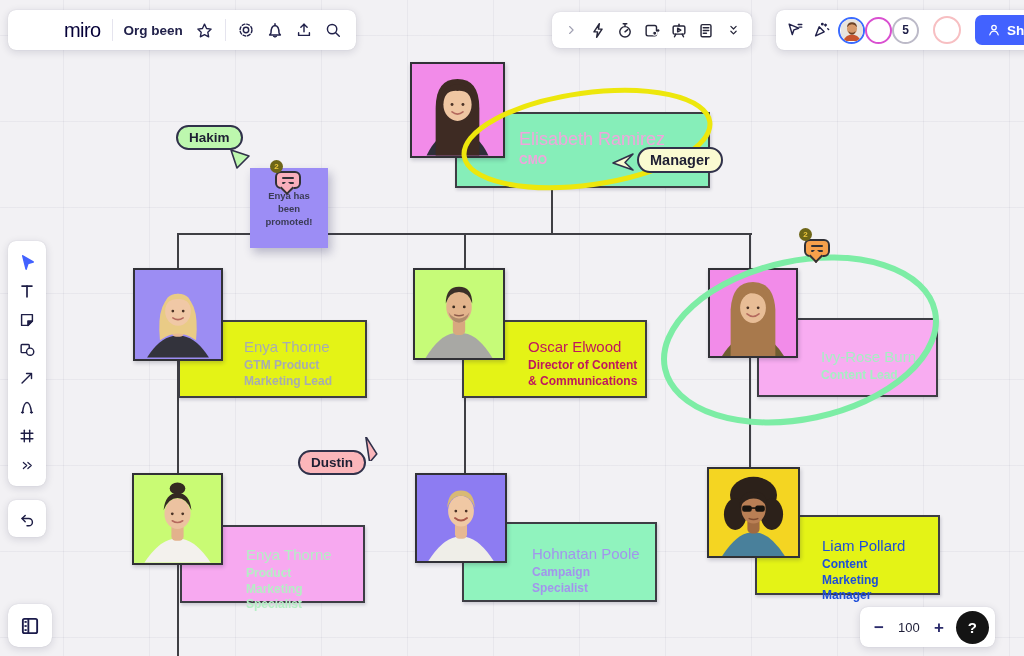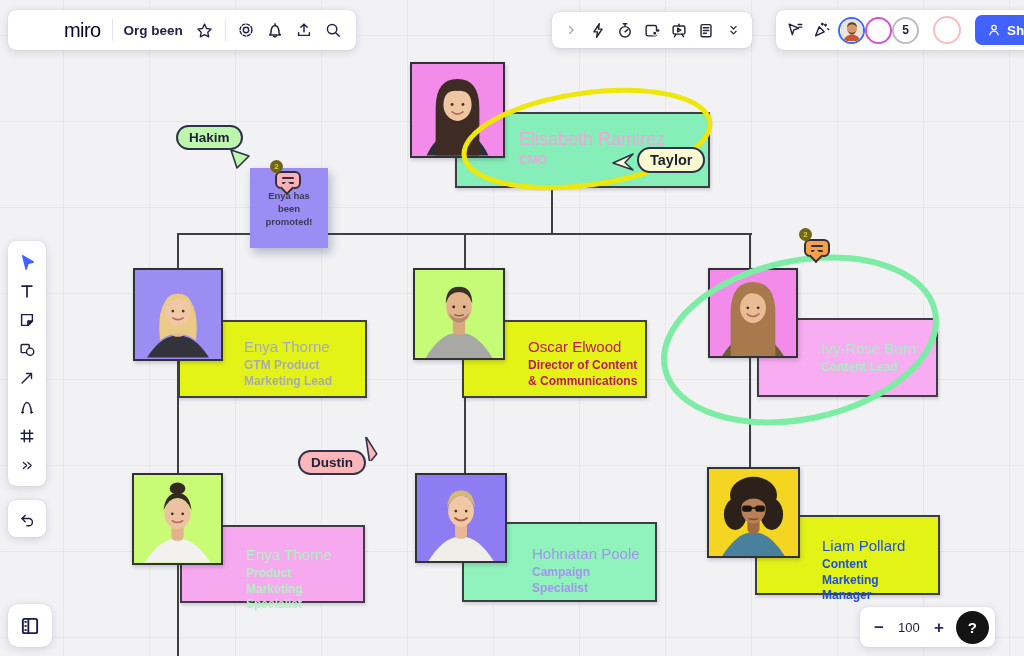--- a/index.html
+++ b/index.html
@@ -65,21 +65,21 @@
   .nm{font-size:15px;font-weight:400;}
   .tt{font-size:12px;margin-top:3px;line-height:1.3;max-width:112px;font-weight:600;}
   .c1-plate{left:455px;top:112px;width:255px;height:76px;padding:15px 0 0 62px;}
   .c1-plate .nm{font-size:18px;}
   .c1-photo{left:410px;top:62px;width:95px;height:96px;}
   .c2-plate{left:178px;top:320px;width:189px;height:78px;padding:16px 0 0 64px;}
   .c2-plate .tt{max-width:96px;}
   .c2-photo{left:133px;top:268px;width:90px;height:93px;}
   .c3-plate{left:462px;top:320px;width:185px;height:78px;padding:16px 0 0 64px;}
   .c3-photo{left:413px;top:268px;width:92px;height:92px;}
-  .c4-plate{left:757px;top:318px;width:181px;height:79px;padding:20px 0 0 62px;}
+  .c4-plate{left:757px;top:318px;width:181px;height:79px;padding:28px 0 0 62px;}
   .c4-photo{left:708px;top:268px;width:90px;height:90px;}
   .c5-plate{left:180px;top:525px;width:185px;height:78px;padding:19px 0 0 64px;}
   .c5-plate .tt{max-width:100px;}
   .c5-photo{left:132px;top:473px;width:91px;height:92px;}
   .c6-plate{left:462px;top:522px;width:195px;height:80px;padding:21px 0 0 68px;}
   .c6-photo{left:415px;top:473px;width:92px;height:90px;}
   .c7-plate{left:755px;top:515px;width:185px;height:80px;padding:20px 0 0 65px;}
   .c7-plate .tt{max-width:104px;}
   .c7-photo{left:707px;top:467px;width:93px;height:91px;}
   .sticky{
@@ -297,21 +297,21 @@
   <div class="cursor-label" style="left:176px;top:125px;">
     <span class="pill" style="background: rgb(189, 247, 174);">Hakim</span>
     <svg class="cursor-arrow" width="24" height="24" style="left:52px;top:22px;">
       <polygon points="3,3 21,9 9,21" fill="#bdf7ae"></polygon>
     </svg>
   </div>
   <div class="cursor-label" style="left:610px;top:147px;">
     <svg class="cursor-arrow" width="26" height="26" style="left:0px;top:3px;">
       <polygon points="23,4 3,13 23,20 15,12.5" fill="#fafbd1"></polygon>
     </svg>
-    <span class="pill" style="margin-left: 27px; font-size: 14.5px; background: rgb(250, 251, 209);">Taylor</span>
+    <span class="pill" style="margin-left: 27px; font-size: 14.5px; background: rgb(250, 251, 209);">Manager</span>
   </div>
   <div class="cursor-label" style="left:298px;top:450px;">
     <span class="pill" style="background: rgb(251, 182, 186);">Dustin</span>
     <svg class="cursor-arrow" width="24" height="24" style="left:58px;top:-13px;">
       <polygon points="2,21 21,3 13,22" transform="rotate(-55 12 12)" fill="#fbb6ba"></polygon>
     </svg>
   </div>
 </div>
 
 <div class="panel tl-panel">

